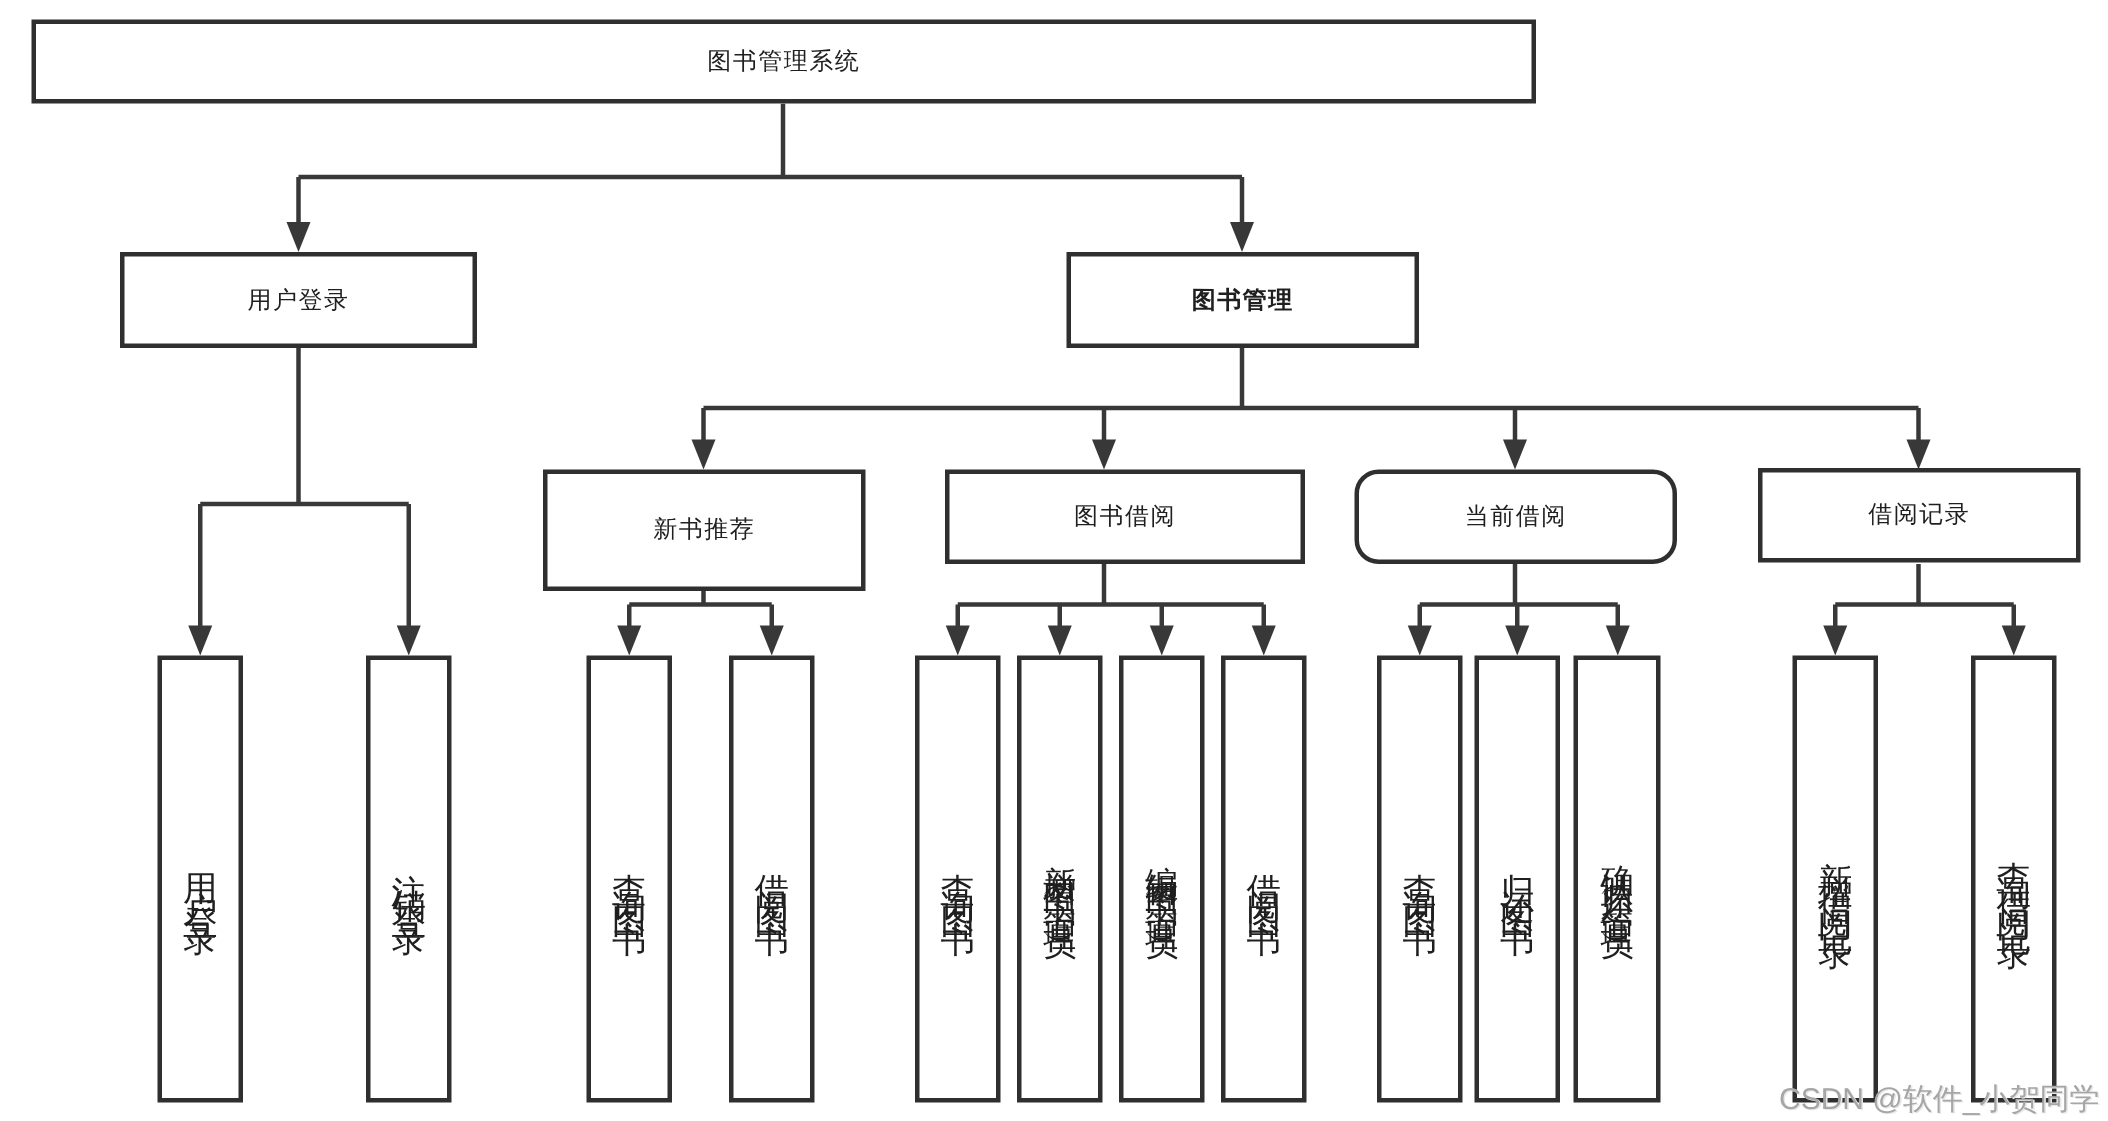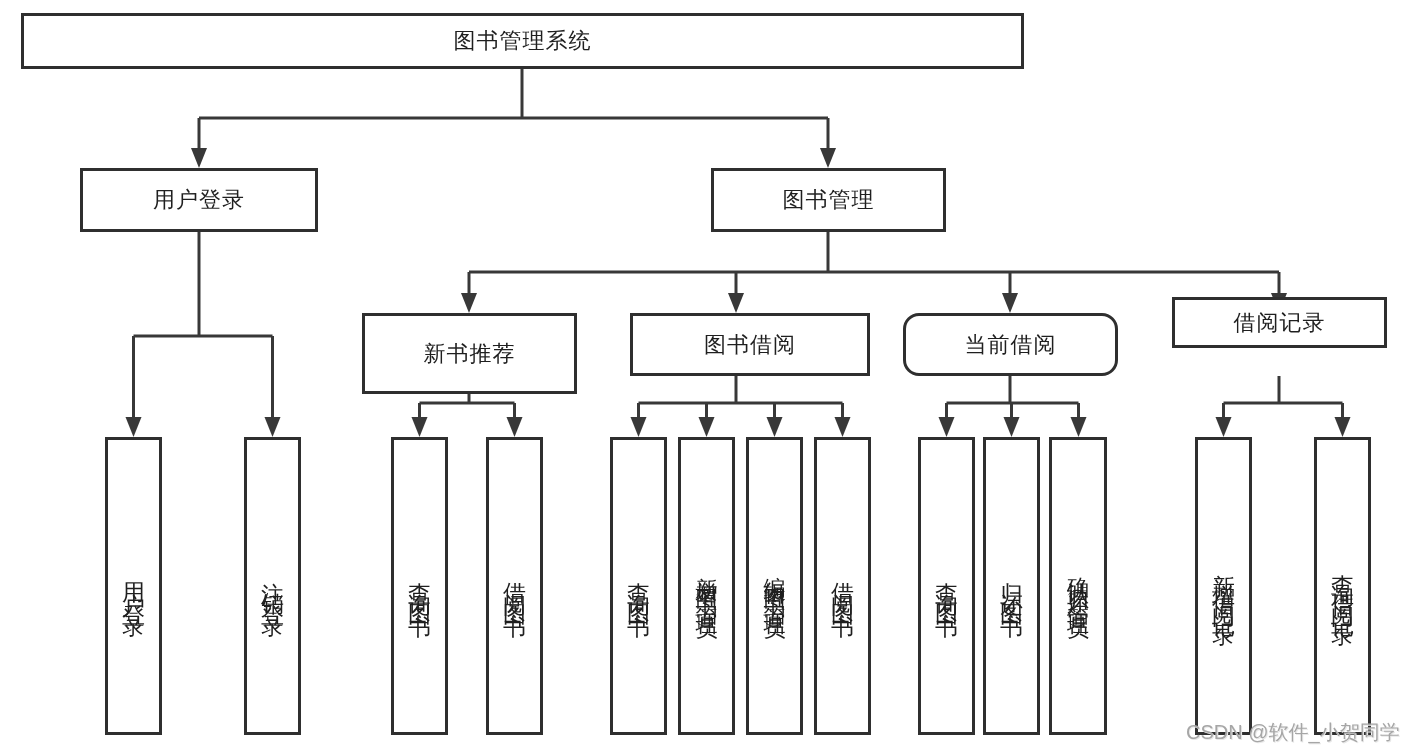--- a/index.html
+++ b/index.html
@@ -26,21 +26,21 @@
     box-sizing: border-box;
     border: 3px solid #2f2f2f;
     background: #ffffff;
     color: #1f1f1f;
     display: flex;
     align-items: center;
     justify-content: center;
     text-align: center;
   }
   .h-node {
-    font-size: 22px;
+    font-size: 16px;
     letter-spacing: 1px;
   }
   .leaf {
     writing-mode: vertical-rl;
     text-orientation: mixed;
     font-size: 23px;
     letter-spacing: 11px;
     line-height: 1;
   }
   .leaf.long {
@@ -135,26 +135,26 @@
       <polygon points="1070.5,417 1086.5,417 1078.5,437"></polygon>
 
       <polygon points="1215.5,417 1231.5,417 1223.5,437"></polygon>
       <polygon points="1334.5,417 1350.5,417 1342.5,437"></polygon>
     </g>
   </svg>
 
   <div class="node h-node" style="left:21px; top:13px; width:1003px; height:56px;">图书管理系统</div>
 
   <div class="node h-node" style="left:80px; top:168px; width:238px; height:64px;">用户登录</div>
-  <div class="node h-node" style="left:711px; top:168px; width:235px; height:64px;">图书管理</div>
+  <div class="node h-node" style="left:711px; top:168px; width:235px; height:64px;font-weight:bold;">图书管理</div>
 
   <div class="node h-node" style="left:362px; top:313px; width:215px; height:81px;">新书推荐</div>
   <div class="node h-node" style="left:630px; top:313px; width:240px; height:63px;">图书借阅</div>
   <div class="node h-node" style="left:903px; top:313px; width:215px; height:63px;border-radius:16px;">当前借阅</div>
-  <div class="node h-node" style="left:1172px; top:297px; width:215px; height:51px;">借阅记录</div>
+  <div class="node h-node" style="left:1172px; top:312px; width:215px; height:63px;">借阅记录</div>
 
   <div class="node leaf" style="left:105px; top:437px; width:57px; height:298px;">用户登录</div>
   <div class="node leaf" style="left:244px; top:437px; width:57px; height:298px;">注销登录</div>
 
   <div class="node leaf" style="left:391px; top:437px; width:57px; height:298px;">查询图书</div>
   <div class="node leaf" style="left:486px; top:437px; width:57px; height:298px;">借阅图书</div>
 
   <div class="node leaf" style="left:610px; top:437px; width:57px; height:298px;">查询图书</div>
   <div class="node leaf long" style="left:678px; top:437px; width:57px; height:298px;">新增图书（管理员）</div>
   <div class="node leaf long" style="left:746px; top:437px; width:57px; height:298px;">编辑图书（管理员）</div>

